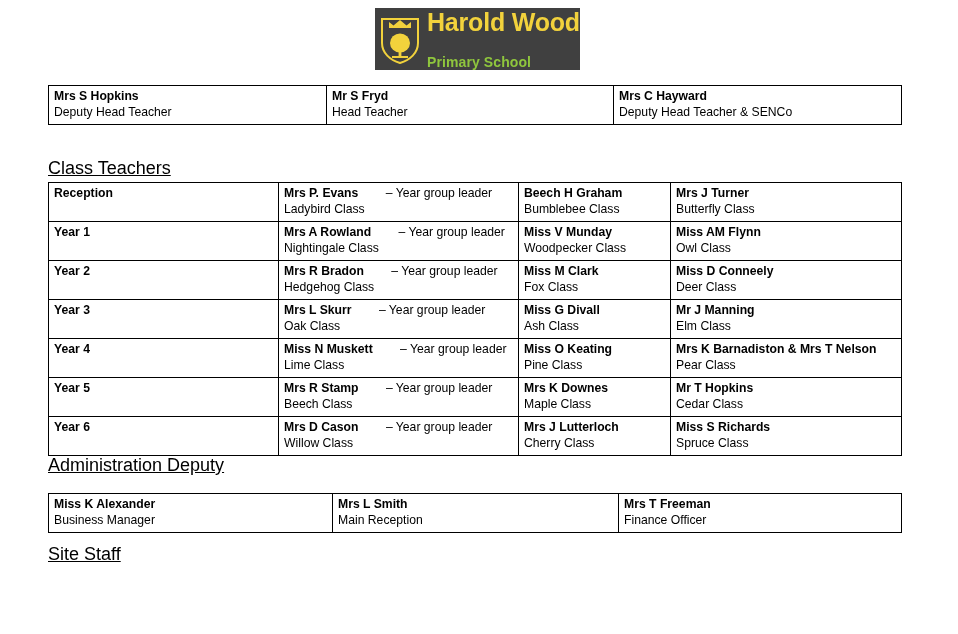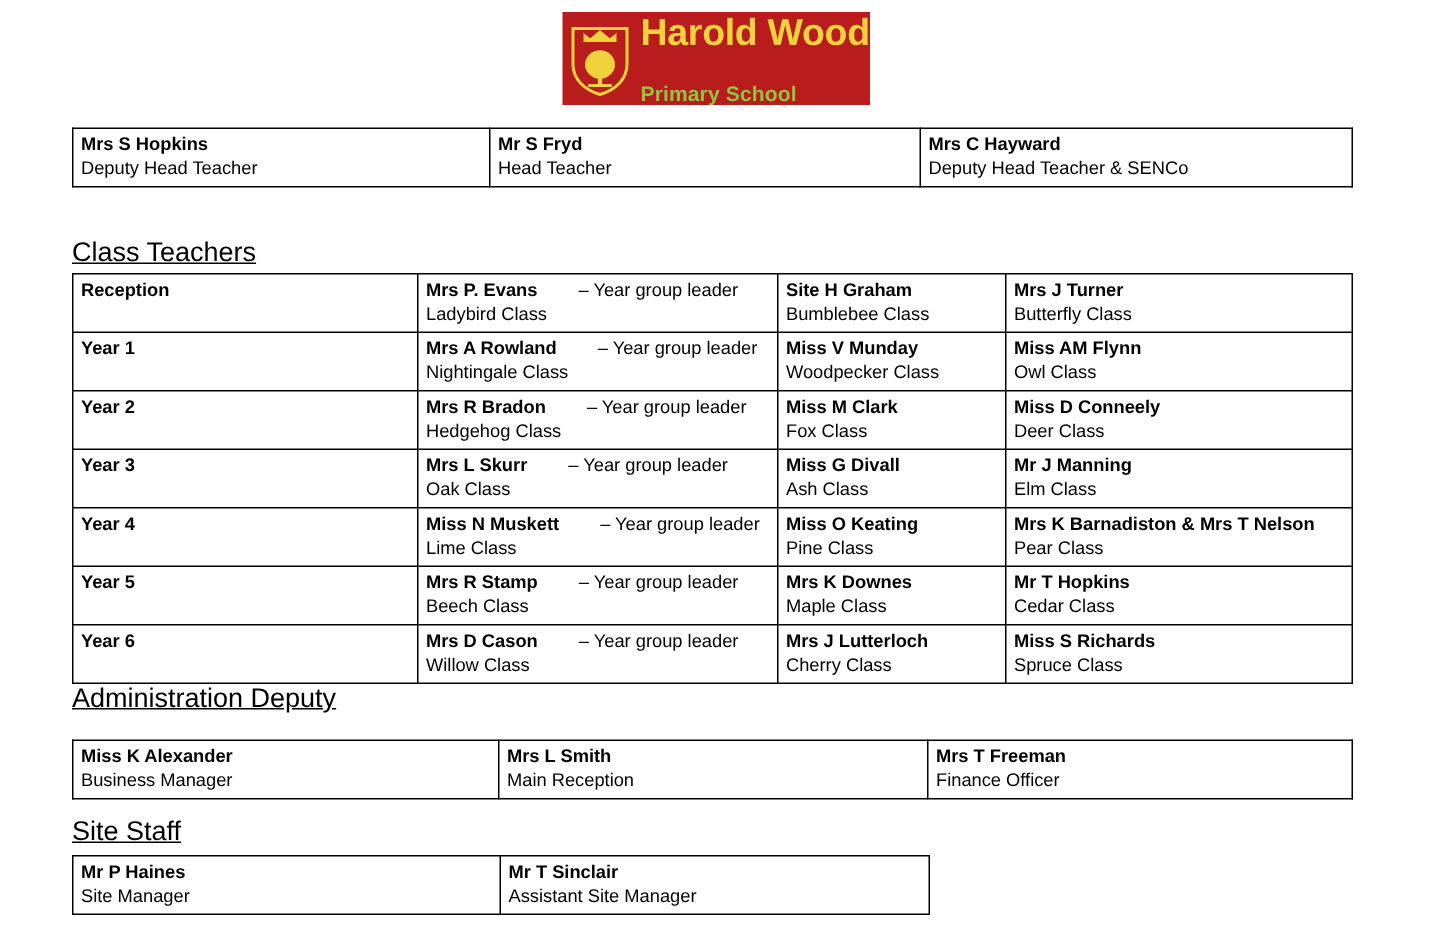--- a/index.html
+++ b/index.html
@@ -20,21 +20,21 @@
     height: 634px;
   }
 
   
   .logo-wrap {
     position: absolute;
     left: 375px;
     top: 8px;
     width: 205px;
     height: 62px;
-    background: #b91c1c;
+    background: #404040;
     display: flex;
     align-items: center;
     padding-left: 4px;
     box-sizing: border-box;
   }
   .logo-shield {
     width: 42px;
     height: 52px;
     flex: 0 0 42px;
     margin-right: 6px;
@@ -174,21 +174,21 @@
     <tbody id="class-teachers-body">
         <tr>
           <td>
             <div class="nm">Reception</div>
           </td>
           <td>
             <div><span class="nm">Mrs P. Evans</span><span class="dash"> – Year group leader</span></div>
             <div class="sub">Ladybird Class</div>
           </td>
           <td>
-            <div class="nm">Site H Graham</div>
+            <div class="nm">Beech H Graham</div>
             <div class="sub">Bumblebee Class</div>
           </td>
           <td>
             <div class="nm" style="white-space: normal;">Mrs J Turner</div>
             <div class="sub">Butterfly Class</div>
           </td>
         </tr>
         <tr>
           <td>
             <div class="nm">Year 1</div>
@@ -315,32 +315,14 @@
         <td>
           <div class="nm">Mrs T Freeman</div>
           <div class="role">Finance Officer</div>
         </td>
       </tr>
     </tbody>
   </table>
 
   <div class="section-heading" id="heading-site">Site Staff</div>
 
-  <table class="doc" id="site-table">
-    <colgroup>
-      <col style="width:285px">
-      <col style="width:286px">
-    </colgroup>
-    <tbody>
-      <tr>
-        <td>
-          <div class="nm">Mr P Haines</div>
-          <div class="role">Site Manager</div>
-        </td>
-        <td>
-          <div class="nm">Mr T Sinclair</div>
-          <div class="role">Assistant Site Manager</div>
-        </td>
-      </tr>
-    </tbody>
-  </table>
 
 </div>
 
 </body></html>

